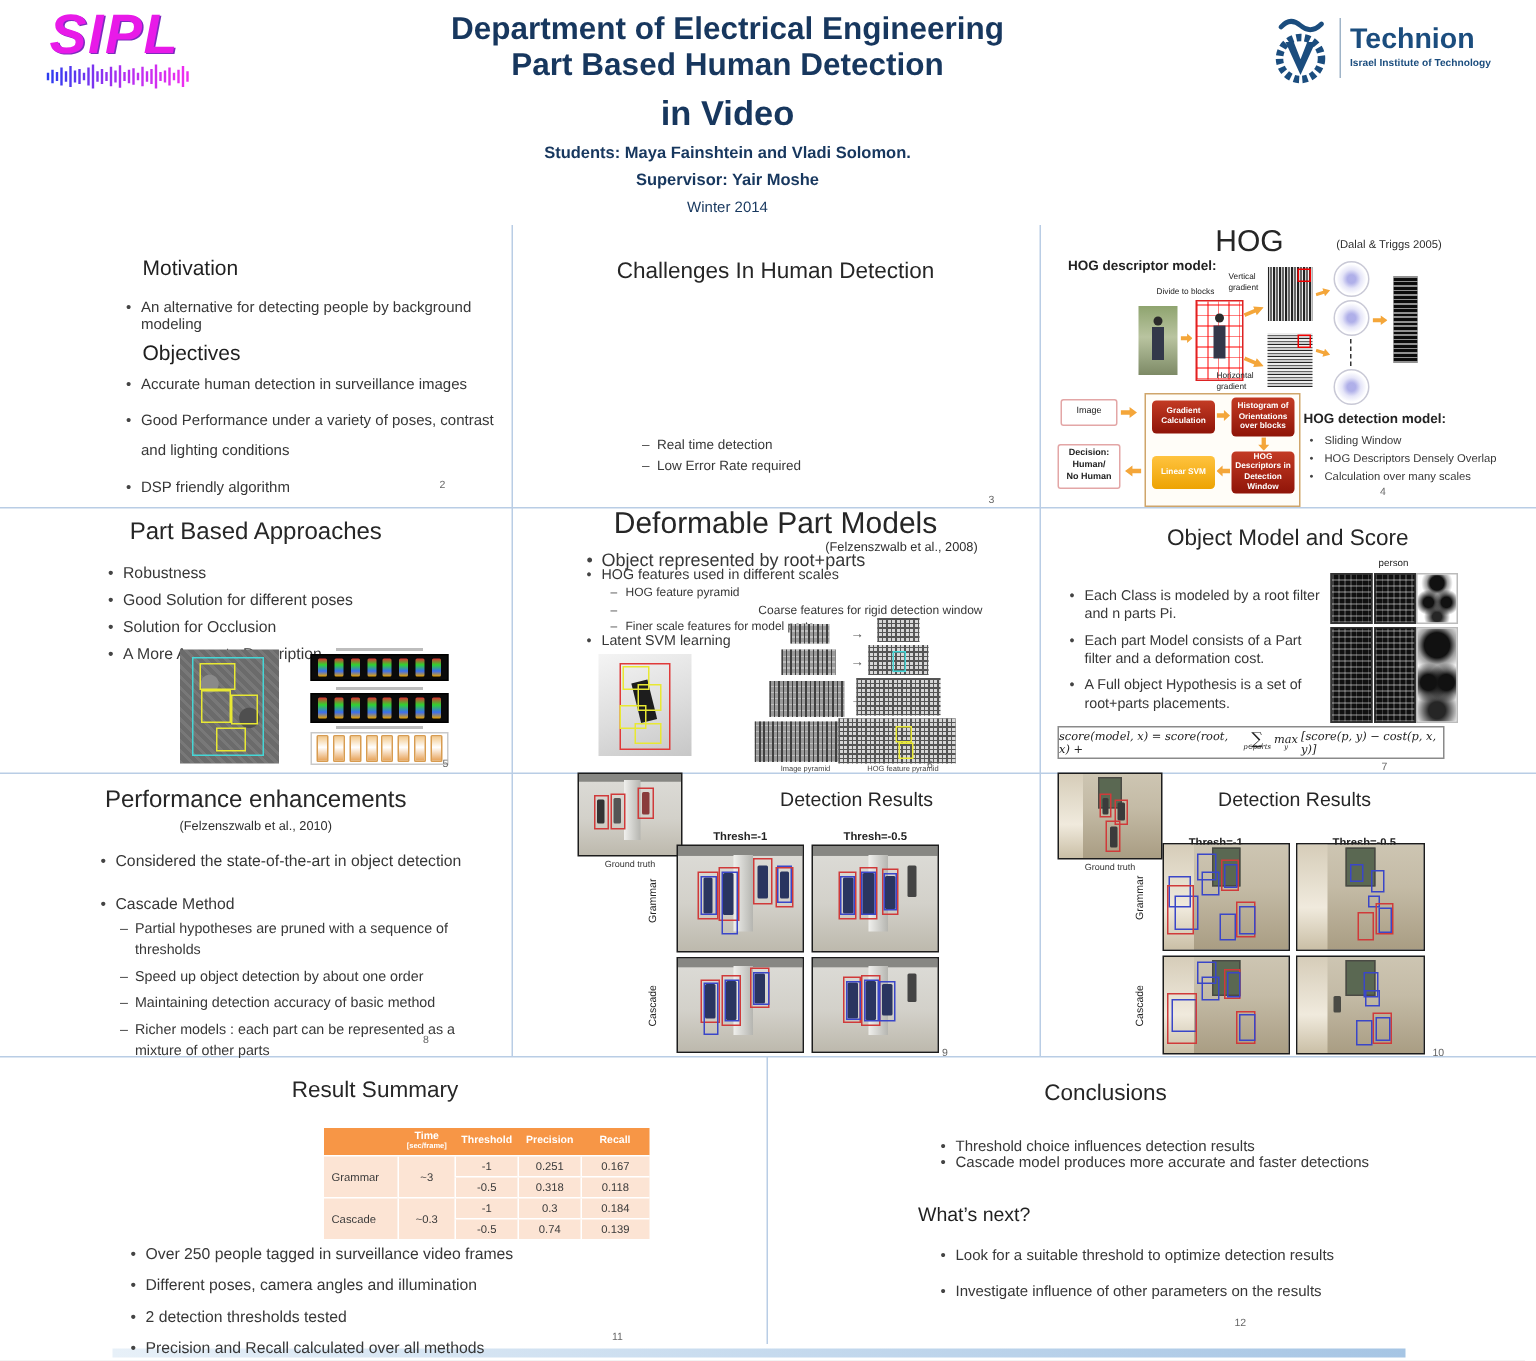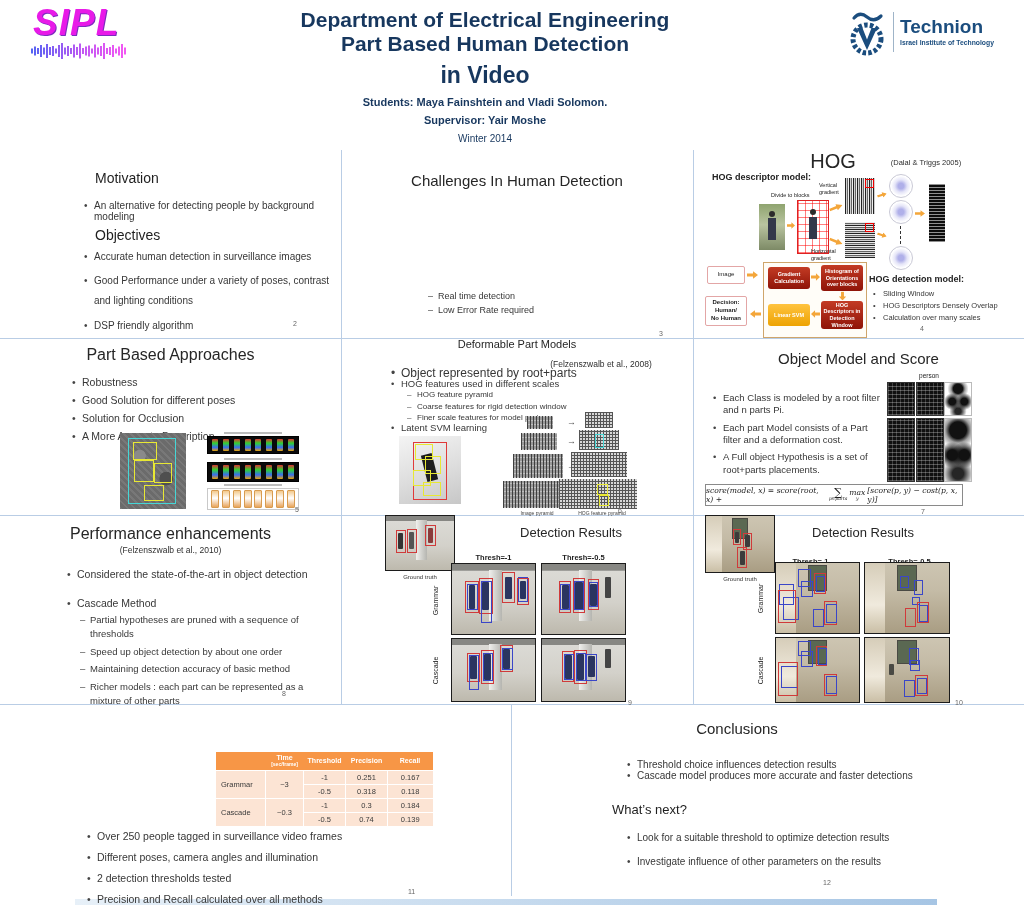--- a/index.html
+++ b/index.html
@@ -287,27 +287,27 @@
         <span class="pfig lite"></span>
         <span class="pfig lite"></span>
         <span class="pfig lite"></span>
         <span class="pfig lite"></span>
         <span class="pfig lite"></span>
     </div>
     <div class="pg" style="left:295px;top:168px;">5</div>
   </section>
 
   <section class="abs" style="left:341px;top:338px;width:352px;height:177px;">
-    <div class="ttl" style="left:0;top:0;width:352px;font-size:11px;">Deformable Part Models</div>
+    <div class="ttl" style="left:0;top:0;width:352px;font-size:20px;">Deformable Part Models</div>
     <div class="cite" style="left:160px;top:21px;width:200px;">(Felzenszwalb et al., 2008)</div>
     <div class="bul" style="position:absolute;left:48px;top:28px;width:260px;font-size:12px;">Object represented by root+parts</div>
     <div class="bul" style="position:absolute;left:48px;top:40px;width:260px;font-size:9.5px;">HOG features used in different scales</div>
     <ul class="blts dashes" style="left:64px;top:52px;width:250px;font-size:8px;">
       <li style="margin-bottom:2.5px;">HOG feature pyramid</li>
-      <li style="margin-bottom:2.5px;">Coarse features for rigid detection window</li>
+      <li style="margin-bottom:2.5px;text-align:right;">Coarse features for rigid detection window</li>
       <li>Finer scale features for model parts</li>
     </ul>
     <div class="bul" style="position:absolute;left:48px;top:84px;width:260px;font-size:9.5px;">Latent SVM  learning</div>
 
     <div class="ski" style="left:58px;top:98px;width:62px;height:68px;">
       <span class="sfig"></span>
       <span class="rbx" style="left:14px;top:6px;width:32px;height:56px;"></span>
       <span class="ybx" style="left:16px;top:8px;width:16px;height:14px;"></span>
       <span class="ybx" style="left:26px;top:20px;width:14px;height:16px;"></span>
       <span class="ybx" style="left:14px;top:34px;width:16px;height:14px;"></span>
@@ -511,20 +511,21 @@
       <span class="bxb" style="left:52%;top:16%;width:12%;height:26%;"></span>
       <span class="bxb" style="left:54%;top:34%;width:11%;height:18%;"></span>
       <span class="bxr" style="left:60%;top:58%;width:15%;height:32%;"></span>
       <span class="bxb" style="left:62%;top:62%;width:12%;height:26%;"></span>
       <span class="bxb" style="left:46%;top:66%;width:13%;height:26%;"></span>
     </div>
     <div class="pg" style="left:262px;top:184px;">10</div>
   </section>
 
   <section class="abs" style="left:0;top:704px;width:512px;height:193px;">
+    <div class="ttl" style="left:100px;top:14px;width:300px;">Result Summary</div>
     <table class="res" style="left:215px;top:48px;">
       <tbody>
           <tr>
         <th style="width:46px;"></th>
         <th style="width:34px;"><span>Time</span><span class="unit">[sec/frame]</span></th>
         <th style="width:38px;">Threshold</th>
         <th style="width:38px;">Precision</th>
         <th style="width:41px;">Recall</th>
       </tr>
       <tr>

